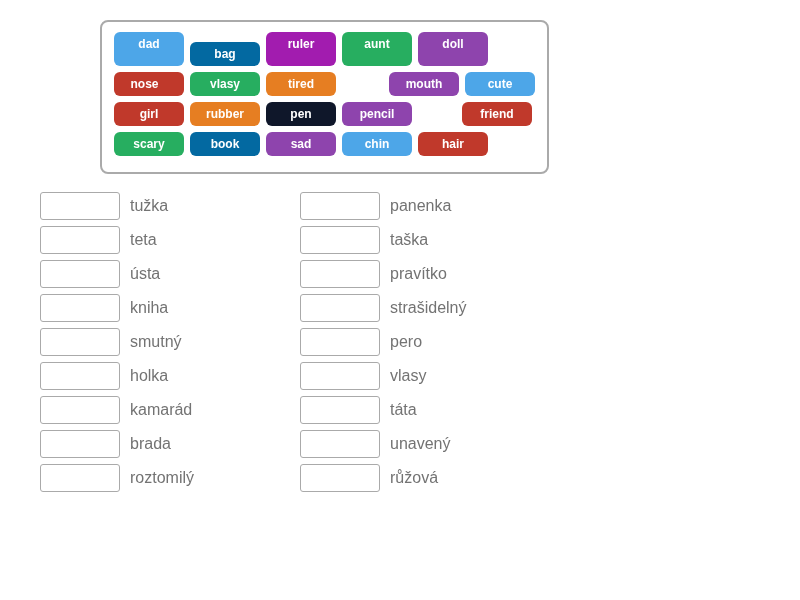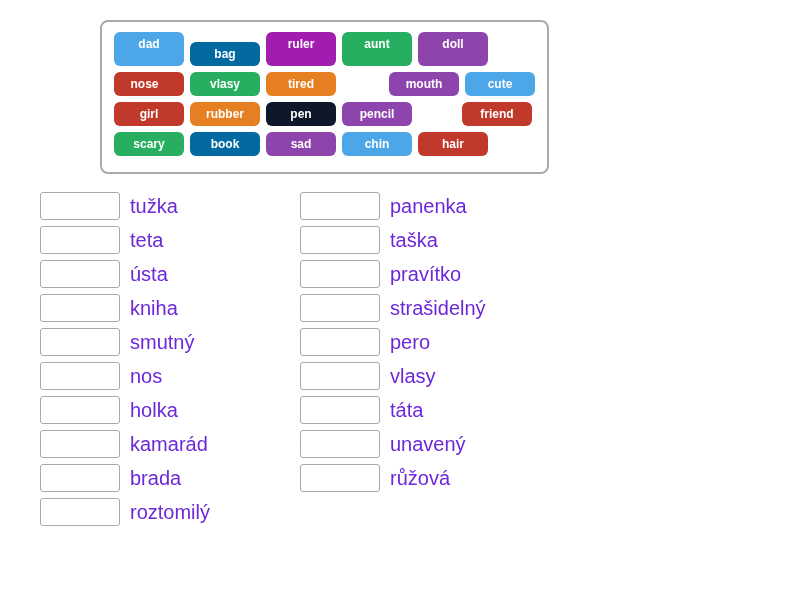--- a/index.html
+++ b/index.html
@@ -60,22 +60,22 @@
     .answer-box {
       width: 80px;
       height: 28px;
       border: 1.5px solid #aaa;
       border-radius: 3px;
       background: #fff;
       flex-shrink: 0;
     }
 
     .match-word {
-      font-size: 20px;
-      color: #6d28d9;
+      font-size: 16px;
+      color: #737373;
     }
   </style>
 </head>
 <body>
 
 
 
 <div class="word-bank"><div class="word-bank-row">
       <span class="word-tile" style="background-color: rgb(77, 166, 232);">dad</span>
       <span class="word-tile" style="background-color: #0369a1; margin-top: 10px;">bag</span>
@@ -116,24 +116,20 @@
         <input type="text" class="answer-box" style="">
         <span class="match-word">ústa</span>
       </div>
       <div class="match-row">
         <input type="text" class="answer-box" style="">
         <span class="match-word">kniha</span>
       </div>
       <div class="match-row">
         <input type="text" class="answer-box" style="">
         <span class="match-word">smutný</span>
-      </div>
-      <div class="match-row">
-        <input type="text" class="answer-box" style="">
-        <span class="match-word">nos</span>
       </div>
       <div class="match-row">
         <input type="text" class="answer-box" style="">
         <span class="match-word">holka</span>
       </div>
       <div class="match-row">
         <input type="text" class="answer-box" style="">
         <span class="match-word">kamarád</span>
       </div>
       <div class="match-row">

